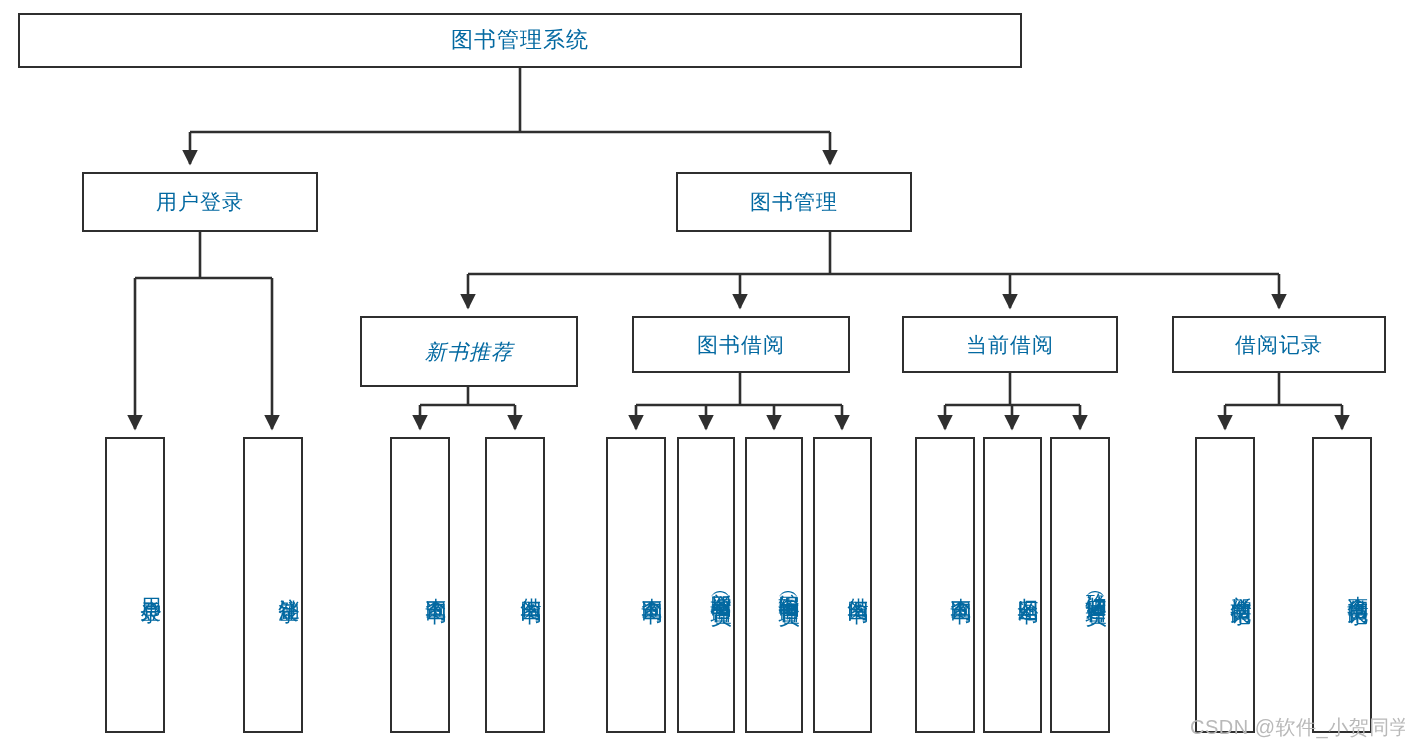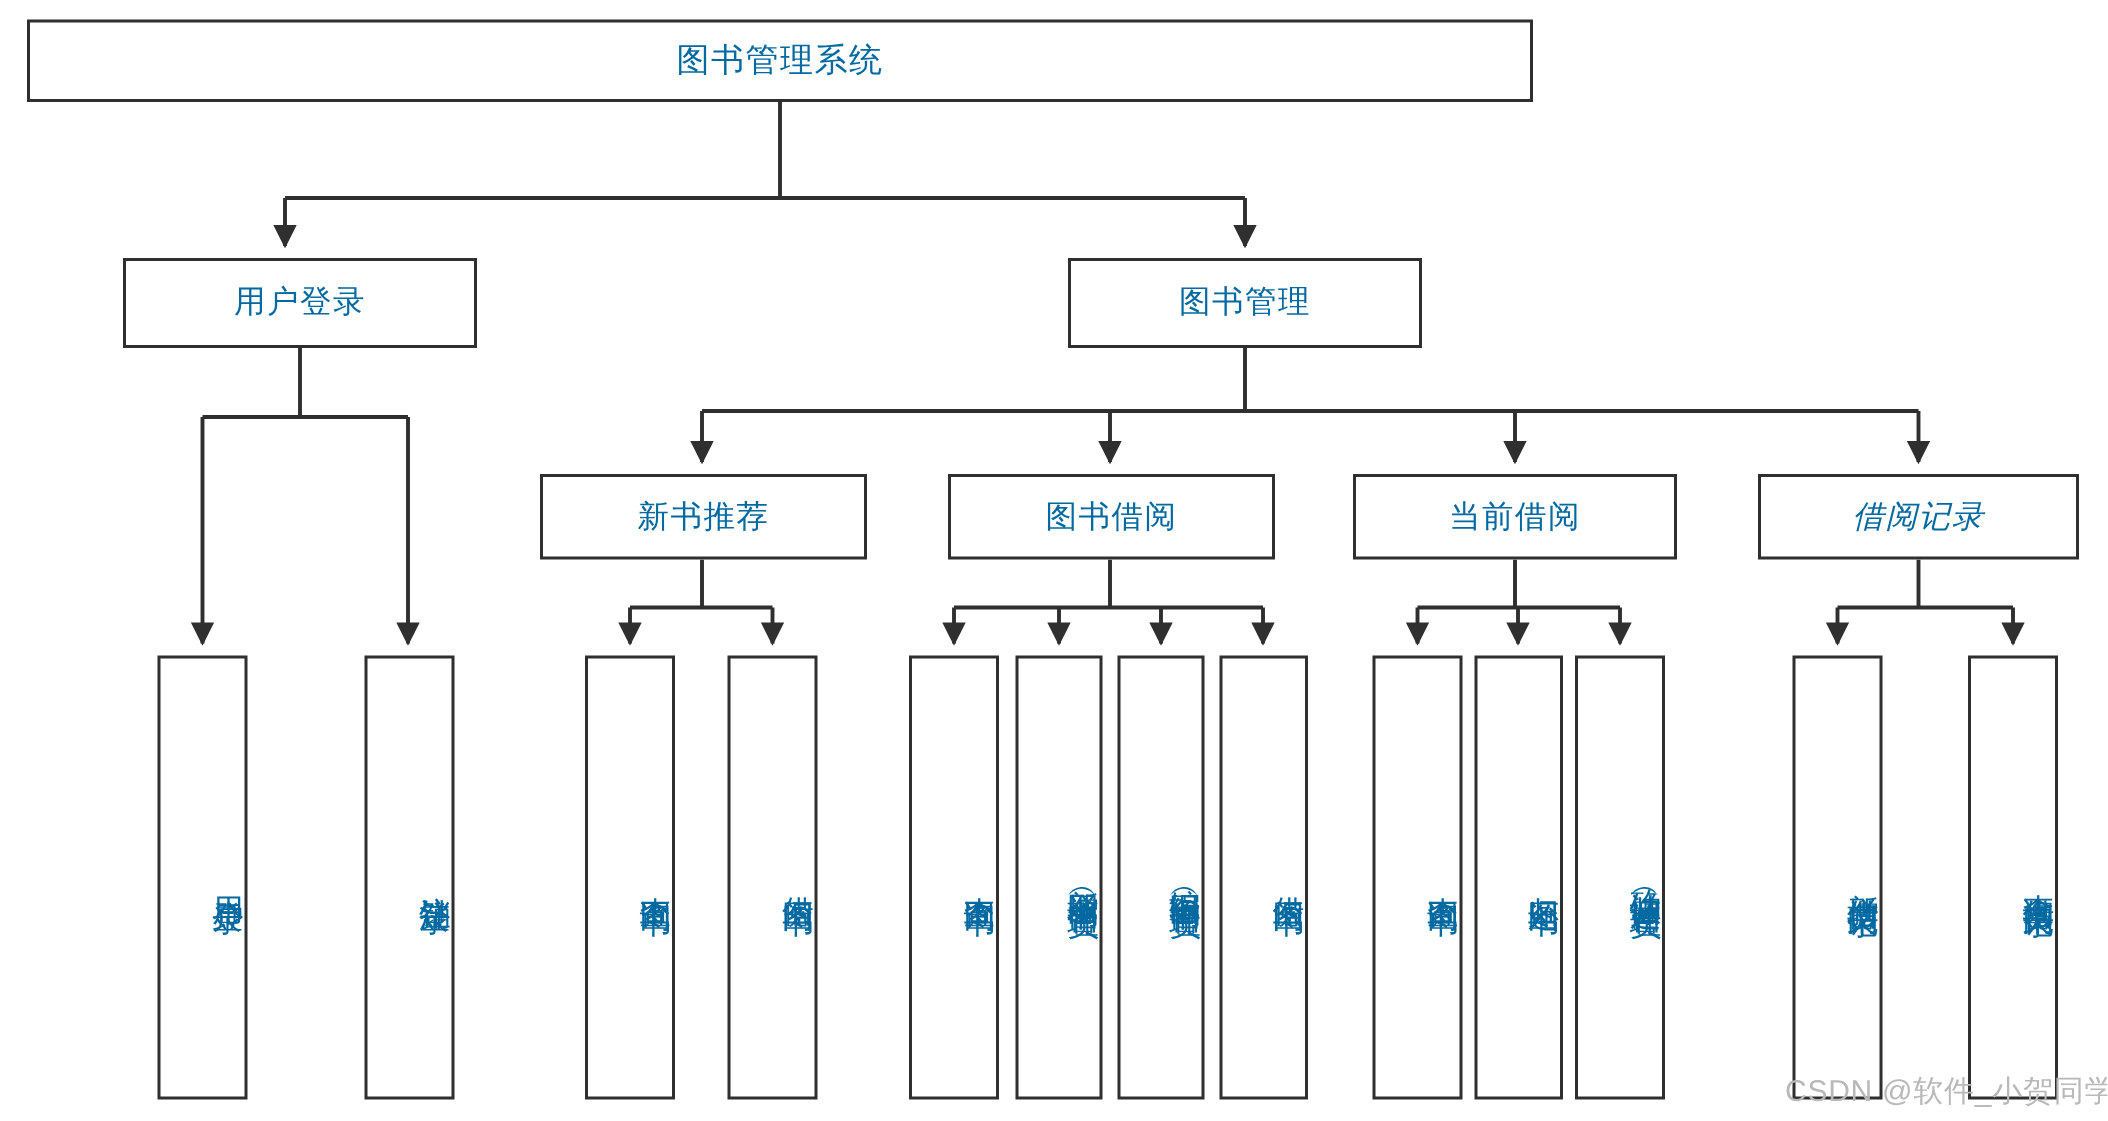--- a/index.html
+++ b/index.html
@@ -120,29 +120,29 @@
       <path d="M 1225 405 L 1342 405"></path>
       <path d="M 1225 405 L 1225 429" marker-end="url(#arrow)"></path>
       <path d="M 1342 405 L 1342 429" marker-end="url(#arrow)"></path>
     </g>
   </svg>
 
   <div class="node horizontal root" style="left:18px; top:13px; width:1004px; height:55px;">图书管理系统</div>
 
   <div class="node horizontal" style="left:82px; top:172px; width:236px; height:60px;">用户登录</div>
 
-  <div class="node horizontal" style="left:712px; top:172px; width:236px; height:60px;">图书管理</div>
+  <div class="node horizontal" style="left:676px; top:172px; width:236px; height:60px;">图书管理</div>
 
-  <div class="node horizontal" style="left:360px; top:316px; width:218px; height:57px;">新书推荐</div>
+  <div class="node horizontal" style="left:360px; top:316px; width:218px; height:71px;font-style:italic;">新书推荐</div>
 
   <div class="node horizontal" style="left:632px; top:316px; width:218px; height:57px;">图书借阅</div>
 
   <div class="node horizontal" style="left:902px; top:316px; width:216px; height:57px;">当前借阅</div>
 
-  <div class="node horizontal" style="left:1172px; top:316px; width:214px; height:57px;font-style:italic;">借阅记录</div>
+  <div class="node horizontal" style="left:1172px; top:316px; width:214px; height:57px;">借阅记录</div>
 
   <div class="node vertical" style="left:105px; top:437px; width:60px; height:296px;">用户登录</div>
 
   <div class="node vertical" style="left:243px; top:437px; width:60px; height:296px;">注销登录</div>
 
   <div class="node vertical" style="left:390px; top:437px; width:60px; height:296px;">查询图书</div>
 
   <div class="node vertical" style="left:485px; top:437px; width:60px; height:296px;">借阅图书</div>
 
   <div class="node vertical" style="left:606px; top:437px; width:60px; height:296px;">查询图书</div>

